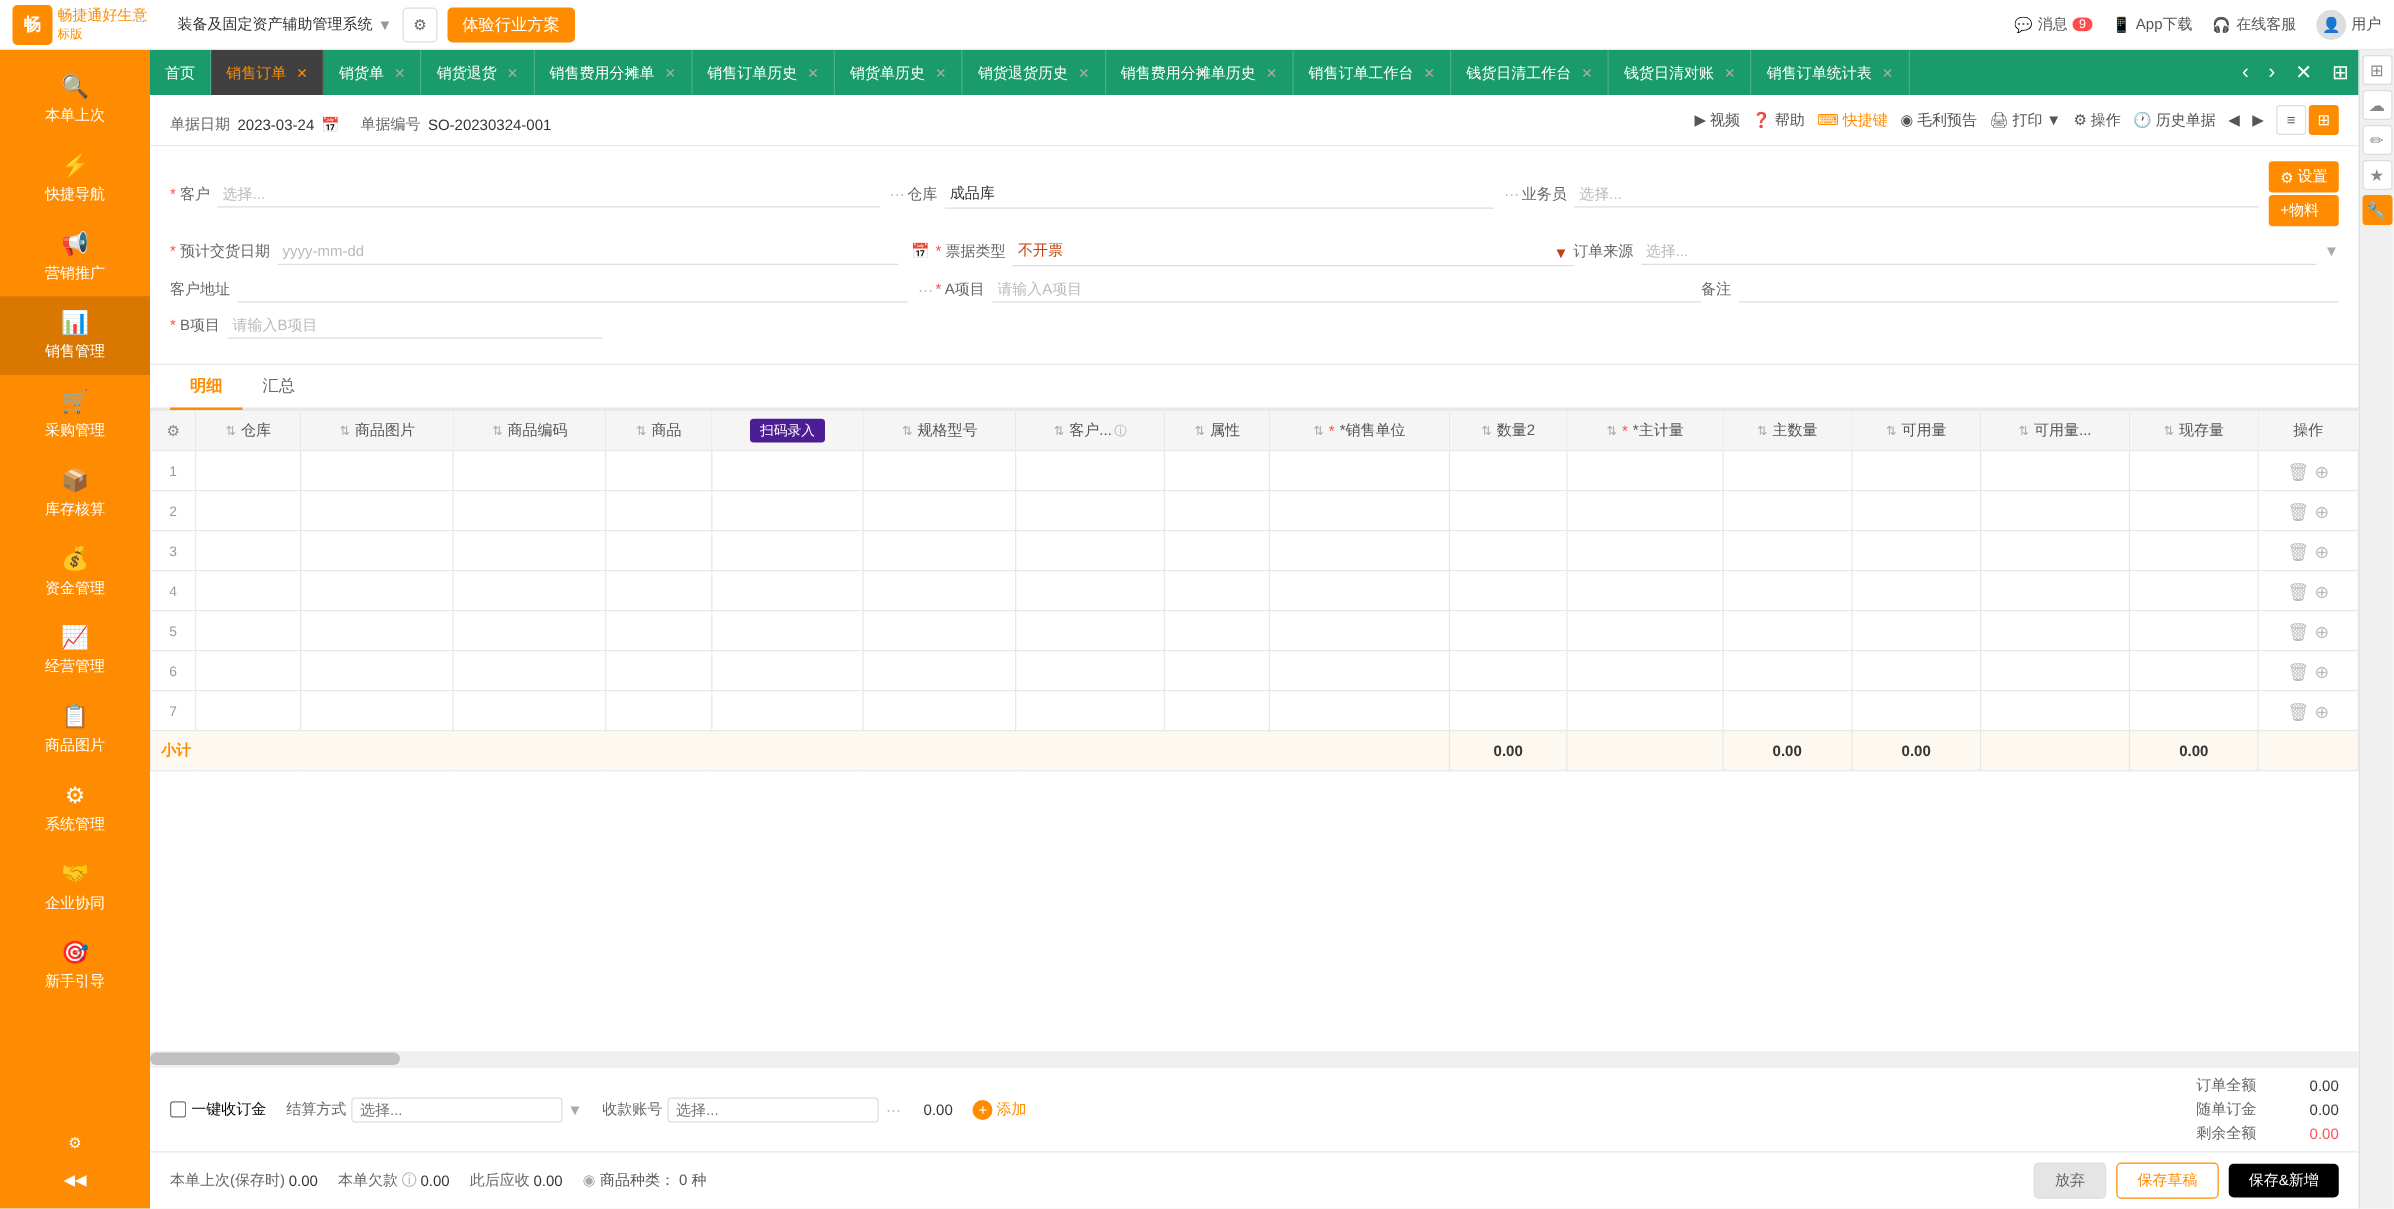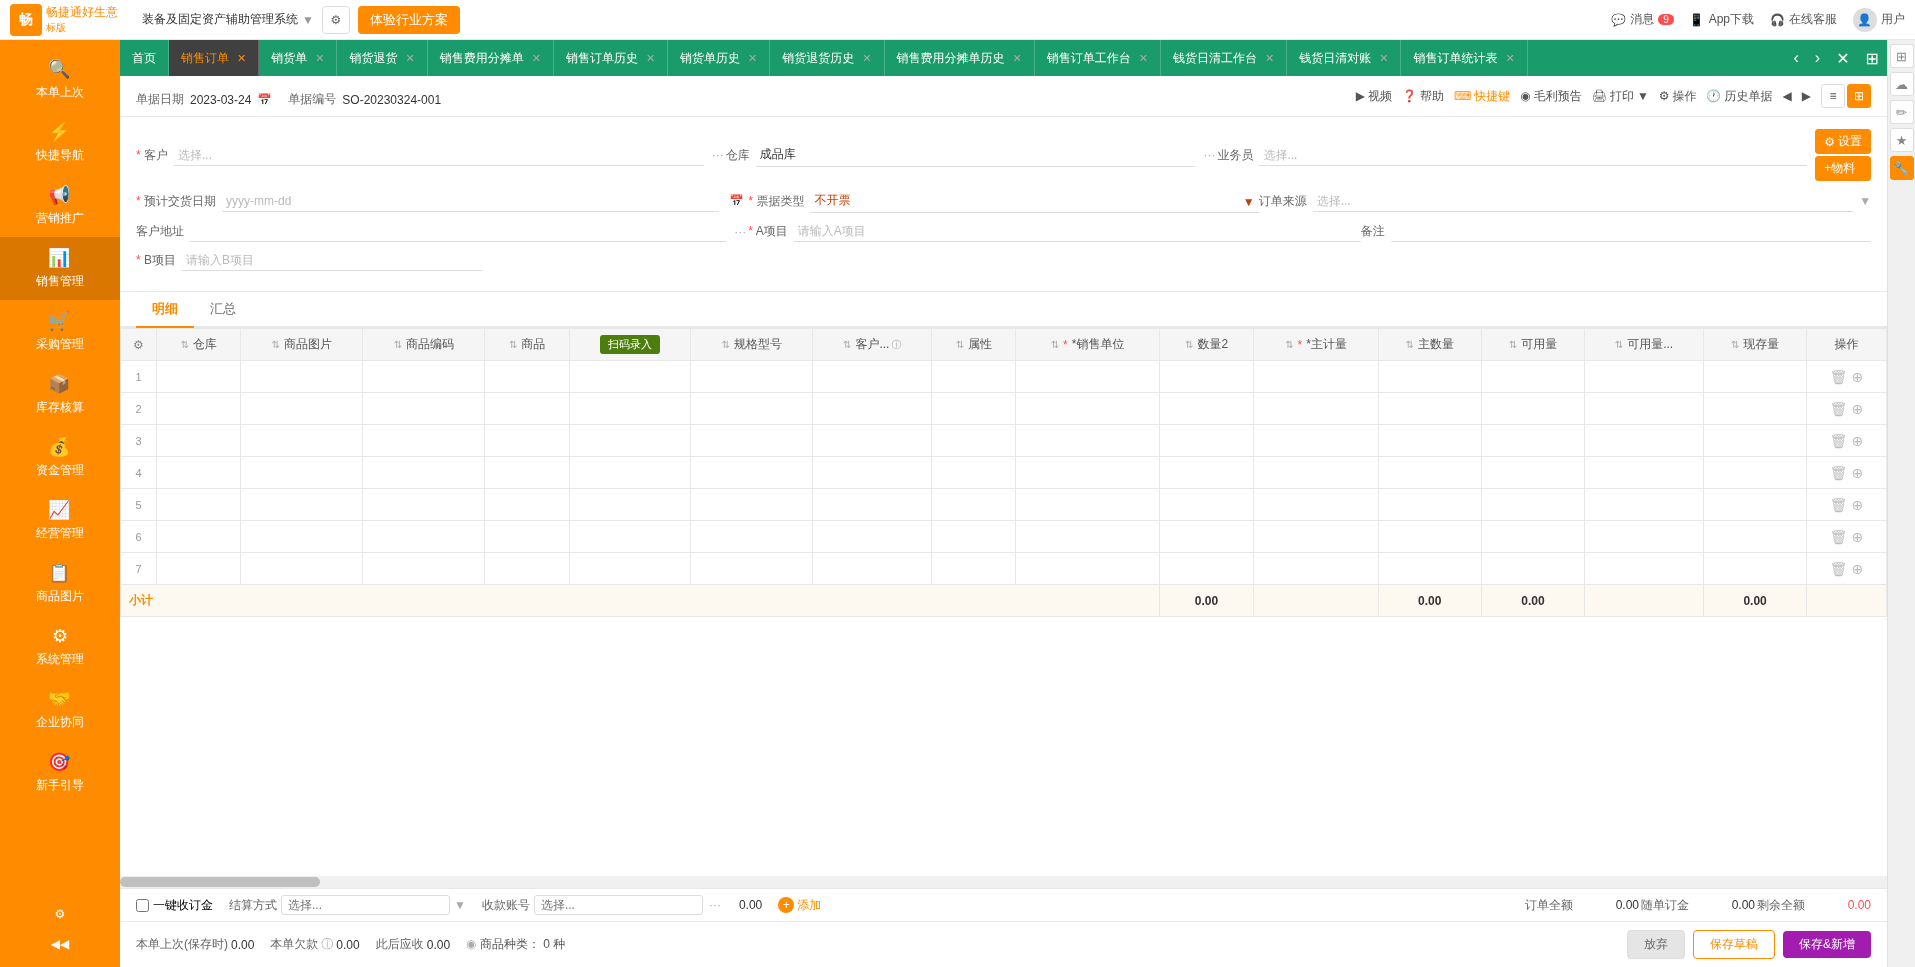--- a/index.html
+++ b/index.html
@@ -73,50 +73,50 @@
     .table-tab { padding: 8px 16px; cursor: pointer; font-size: 13px; color: #666; border-bottom: 2px solid transparent; margin-bottom: -2px; }
     .table-tab.active { color: #ff8c00; border-bottom-color: #ff8c00; font-weight: bold; font-family: Liberation Serif, serif; }
 
     
     .data-table-container { flex: 1; overflow: auto; background: #fff; position: relative; }
     .data-table { width: 100%; border-collapse: collapse; min-width: 1500px; }
     .data-table th { background: #f5f5f5; border: 1px solid #e8e8e8; padding: 6px 8px; text-align: center; font-weight: normal; color: #555; font-size: 12px; white-space: nowrap; position: sticky; top: 0; z-index: 1; }
     .data-table th .col-sort { color: #aaa; font-size: 10px; margin-right: 2px; }
     .data-table td { border: 1px solid #e8e8e8; padding: 4px 8px; text-align: center; font-size: 12px; color: #333; height: 32px; }
     .row-num { color: #999; font-size: 11px; }
-    .scan-btn { background: #4d7c0f; color: white; padding: 2px 8px; border-radius: 3px; font-size: 11px; cursor: pointer; border: none; }
+    .scan-btn { background: #4c1d95; color: white; padding: 2px 8px; border-radius: 3px; font-size: 11px; cursor: pointer; border: none; }
     .th-settings { color: #888; cursor: pointer; }
     .action-icons { display: flex; gap: 4px; justify-content: center; }
     .action-icon { color: #bbb; cursor: pointer; font-size: 14px; }
     .subtotal-row td { background: #fef9f0; font-weight: bold; }
     .subtotal-value { color: #ff8c00; font-weight: bold; }
 
     
     .form-footer { background: #fff; border-top: 1px solid #e8e8e8; padding: 6px 16px; display: flex; align-items: center; gap: 16px; flex-shrink: 0; }
     .footer-checkbox { display: flex; align-items: center; gap: 4px; }
     .footer-field { display: flex; align-items: center; gap: 4px; }
     .footer-field label { color: #666; }
     .footer-input { border: 1px solid #ddd; padding: 2px 6px; border-radius: 3px; min-width: 80px; font-size: 12px; }
     .footer-value { color: #333; }
     .add-btn { color: #ff8c00; cursor: pointer; display: flex; align-items: center; gap: 3px; }
     .add-icon { background: #ff8c00; color: white; border-radius: 50%; width: 16px; height: 16px; display: flex; align-items: center; justify-content: center; font-size: 12px; }
-    .footer-right { margin-left: auto; display: flex; flex-direction: row; align-items: flex-end; gap: 2px; font-size: 12px; }
+    .footer-right { margin-left: auto; display: flex; flex-direction: column; align-items: flex-end; gap: 2px; font-size: 12px; }
     .footer-total-row { display: flex; gap: 16px; align-items: center; }
     .footer-total-label { color: #666; }
     .footer-total-value { color: #333; min-width: 50px; text-align: right; }
 
     
     .bottom-bar { background: #fff; border-top: 1px solid #e8e8e8; padding: 8px 16px; display: flex; align-items: center; gap: 16px; flex-shrink: 0; }
     .bottom-info { display: flex; gap: 16px; align-items: center; font-size: 12px; color: #666; }
     .bottom-info-item { display: flex; align-items: center; gap: 3px; }
     .bottom-info-value { color: #333; }
     .bottom-actions { margin-left: auto; display: flex; gap: 8px; align-items: center; }
     .btn-discard { padding: 5px 16px; border: 1px solid #ddd; border-radius: 4px; background: #e5e5e5; color: #666; cursor: pointer; font-size: 12px; }
     .btn-save-draft { padding: 5px 16px; border: 1px solid #ff8c00; border-radius: 4px; background: #fff; color: #ff8c00; cursor: pointer; font-size: 12px; }
-    .btn-save-new { padding: 5px 16px; border: none; border-radius: 4px; background: #a21caf; color: white; cursor: pointer; font-size: 12px; }
+    .btn-save-new { padding: 5px 16px; border: none; border-radius: 4px; background: #000000; color: white; cursor: pointer; font-size: 12px; }
     .product-count { color: #555; }
 
     
     .right-panel { width: 28px; background: #f0f0f0; border-left: 1px solid #e0e0e0; display: flex; flex-direction: column; align-items: center; padding: 4px 0; gap: 4px; flex-shrink: 0; }
     .right-panel-icon { width: 24px; height: 24px; border: 1px solid #ddd; border-radius: 3px; display: flex; align-items: center; justify-content: center; cursor: pointer; background: #fff; font-size: 13px; color: #888; }
     .right-panel-icon.orange { background: #ff8c00; color: white; border-color: #ff8c00; }
 
     
     .scroll-area { height: 12px; background: #f0f0f0; position: relative; margin: 0 16px; }
     .scroll-thumb { height: 10px; width: 200px; background: #c0c0c0; border-radius: 5px; position: absolute; left: 0; top: 1px; }

